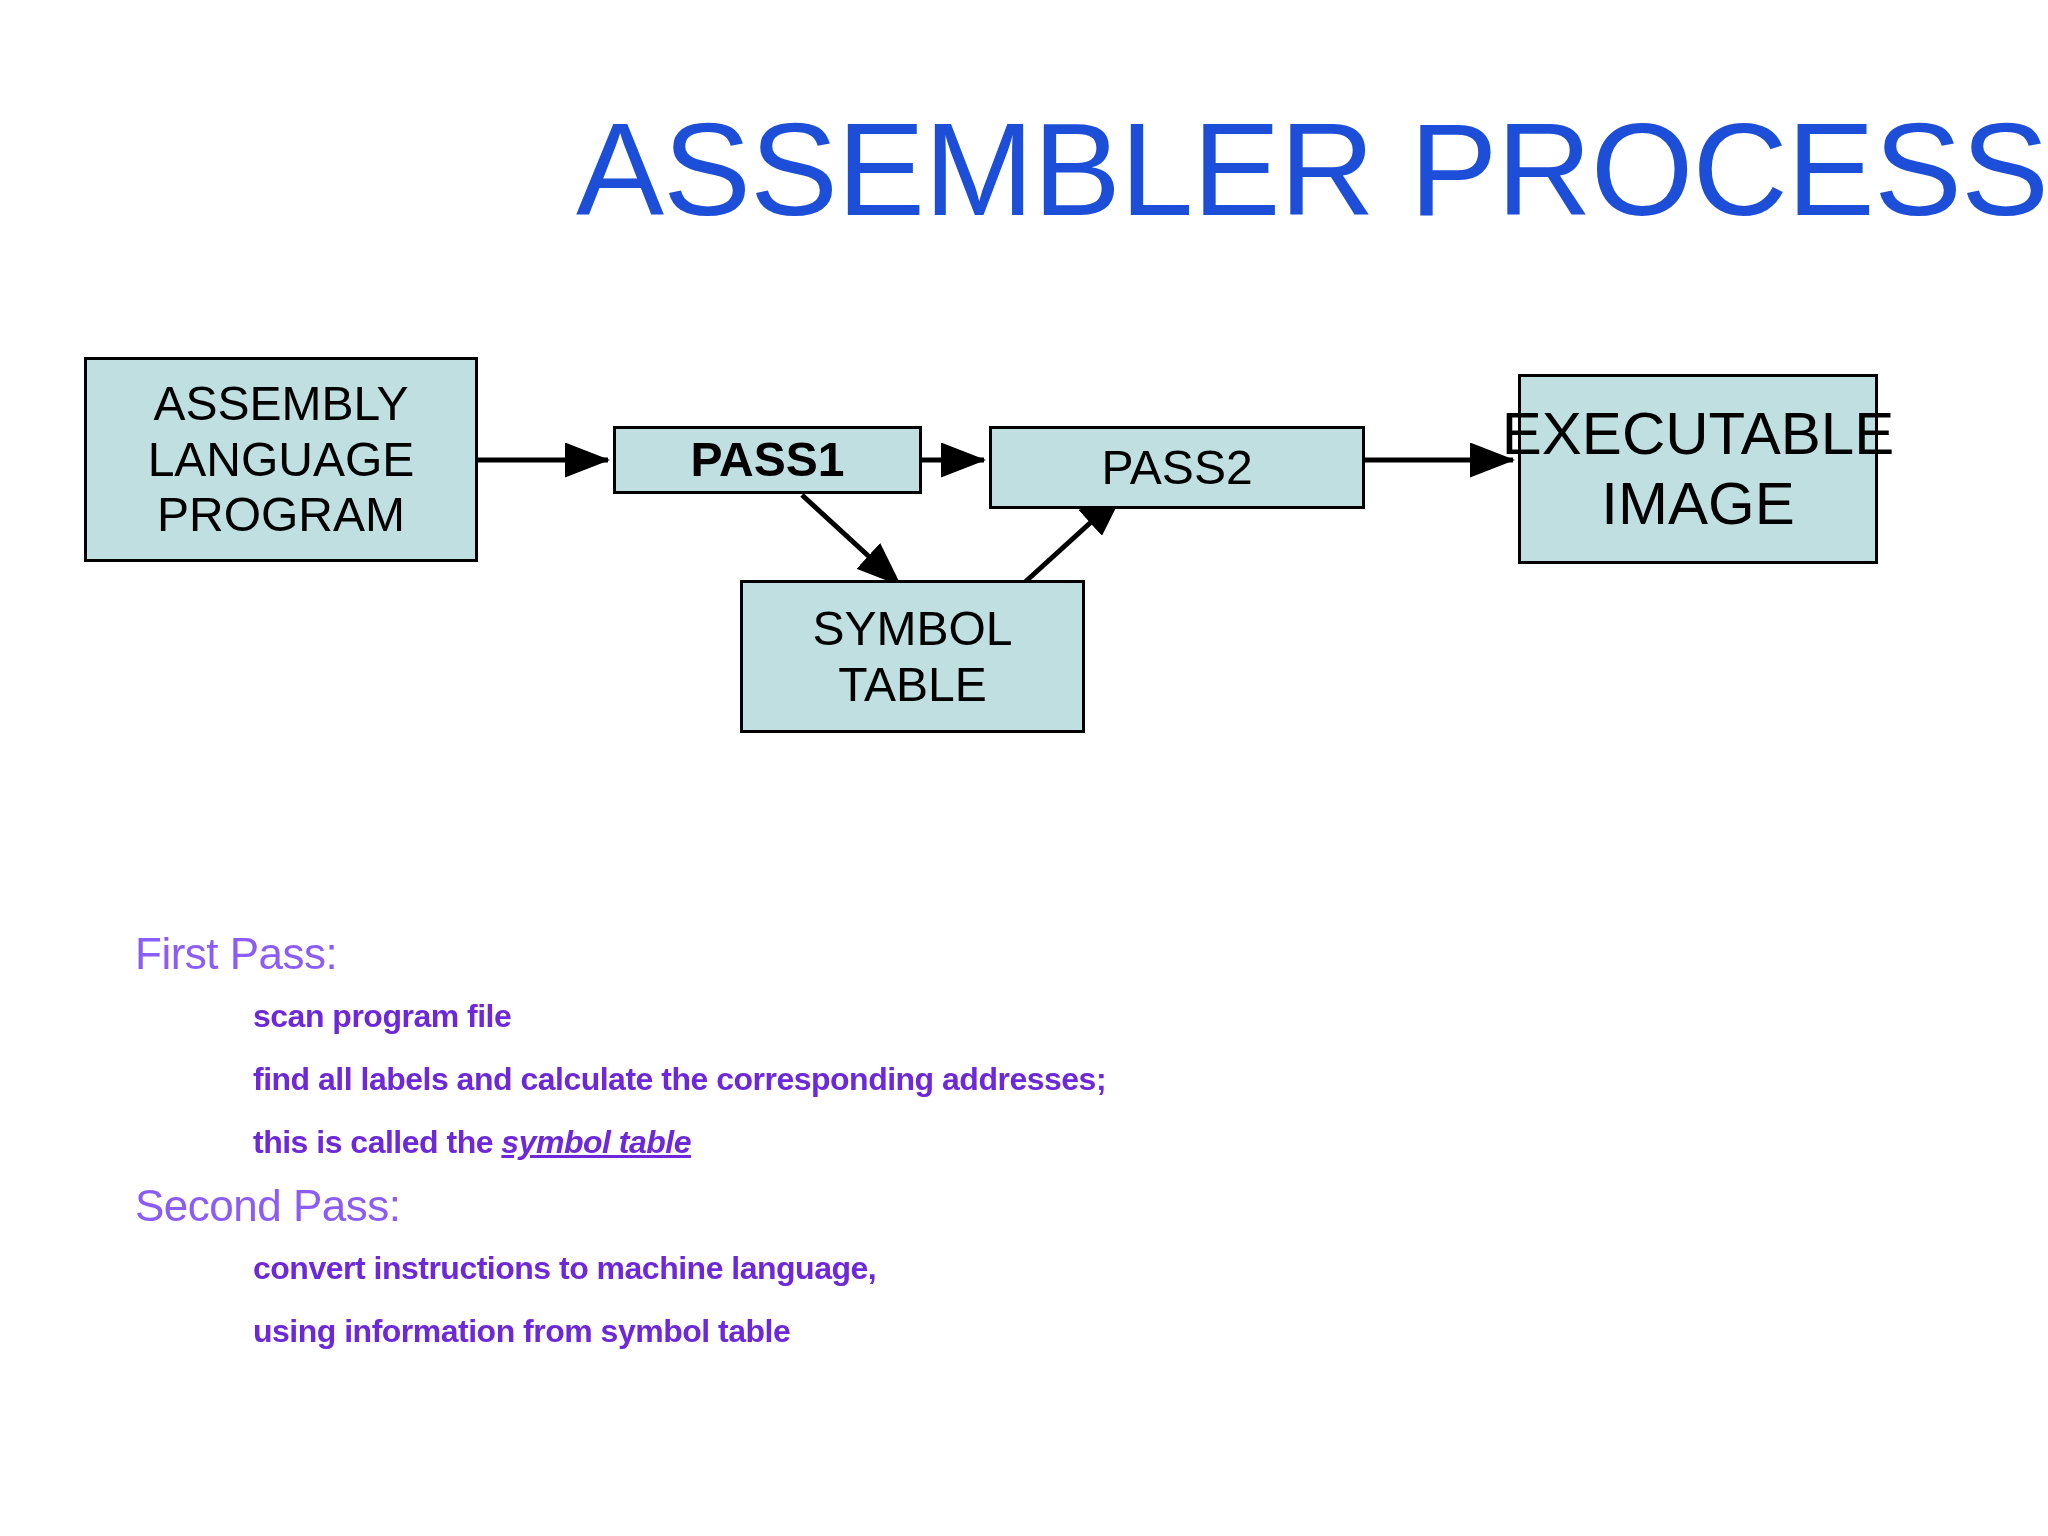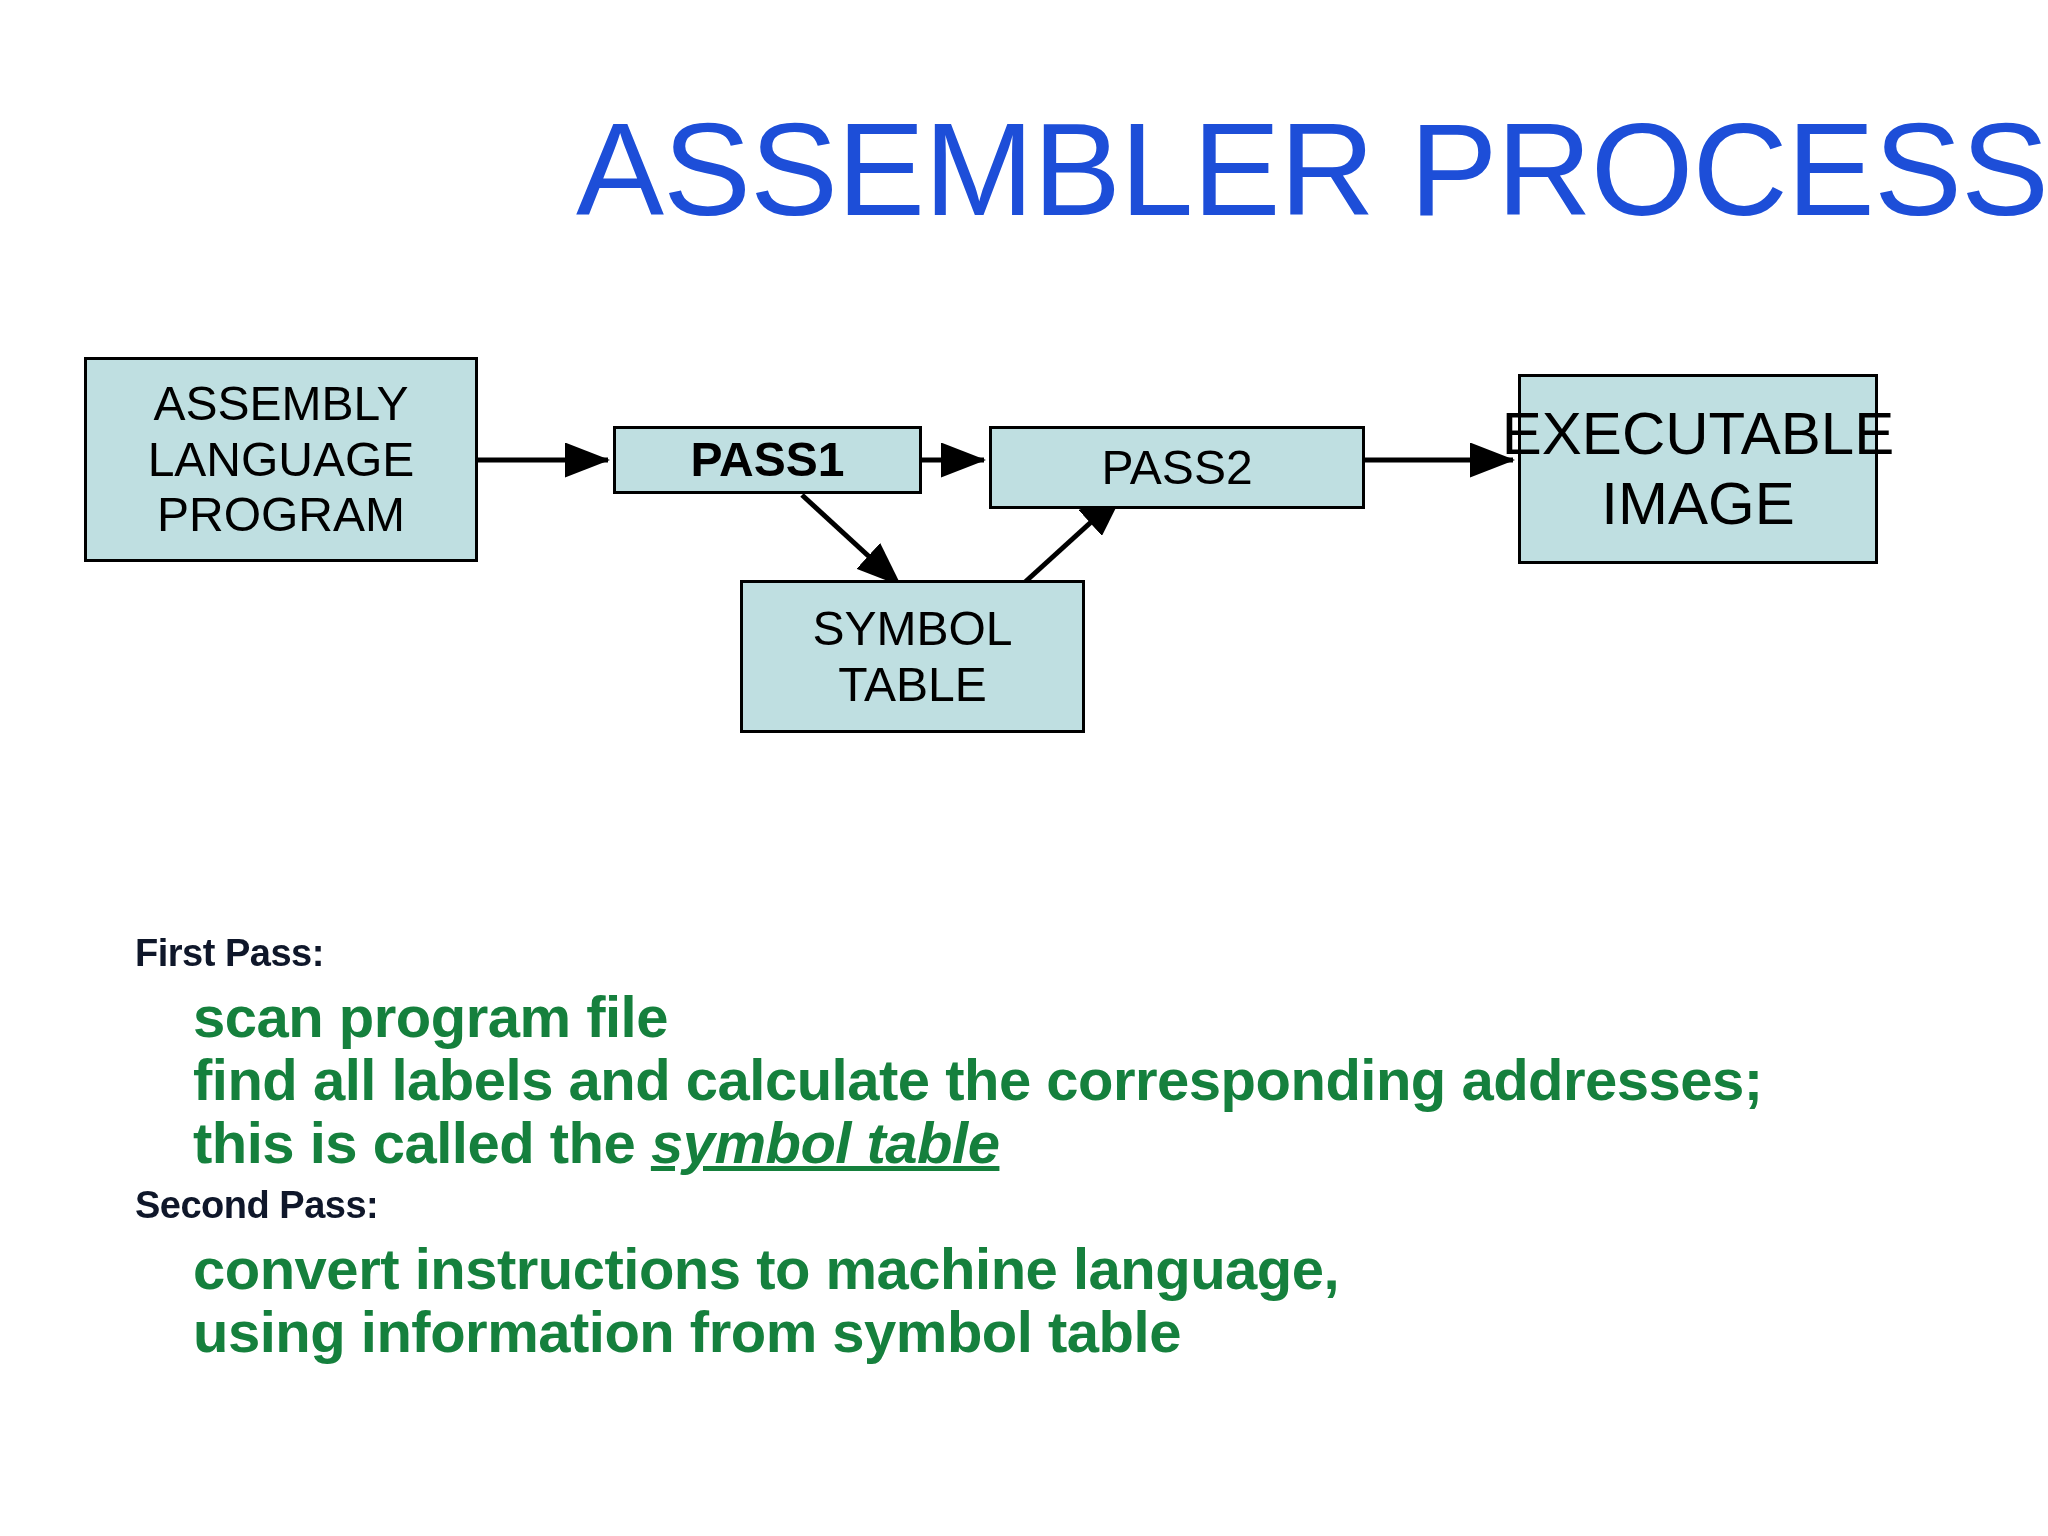--- a/index.html
+++ b/index.html
@@ -100,30 +100,30 @@
     left: 135px;
     top: 922px;
     width: 1800px;
     font-family: "Liberation Sans", sans-serif;
     font-weight: bold;
     color: #000000;
     font-size: 50px;
     line-height: 63px;
   }
   .heading-line {
-    color: #0f172a;
-    font-weight: bold;
-    font-size: 38px;
+    color: #8b5cf6;
+    font-weight: normal;
+    font-size: 44px;
     letter-spacing: -0.5px;
   }
   .detail-line {
-    margin-left: 58px;
-    color: #15803d;
+    margin-left: 118px;
+    color: #6d28d9;
     font-weight: bold;
-    font-size: 58px;
+    font-size: 32px;
     letter-spacing: -0.5px;
   }
   .emph {
     font-style: italic;
     font-weight: bold;
     text-decoration: underline;
   }
 </style>
 </head>
 <body>

